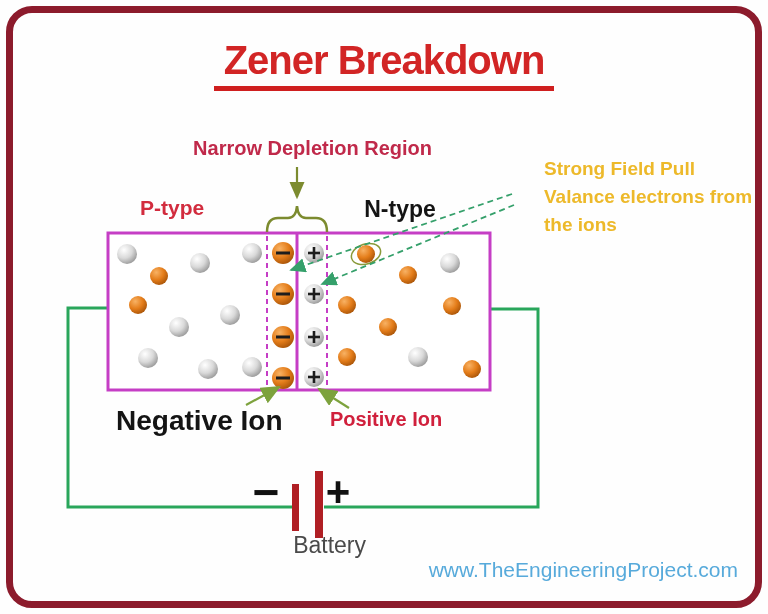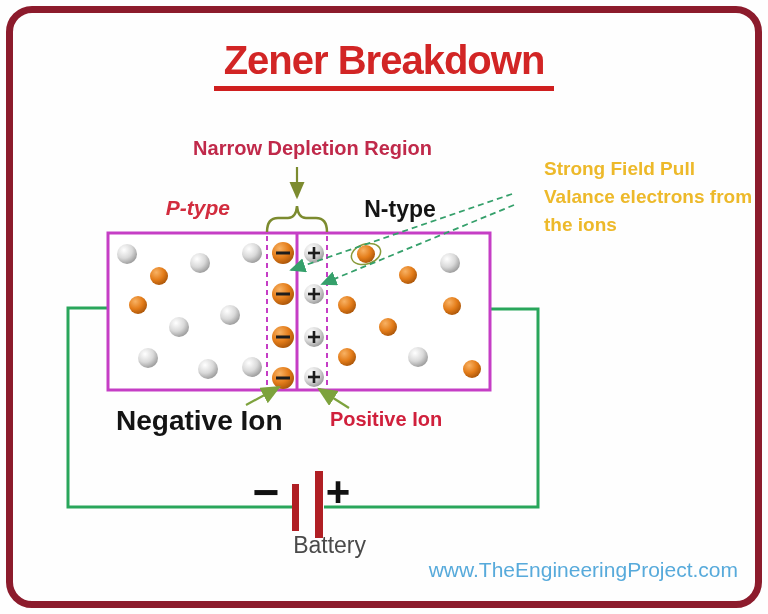--- a/index.html
+++ b/index.html
@@ -14,21 +14,21 @@
   .gfx{position:absolute;left:0;top:0;}
   .title-wrap{position:absolute;left:0;top:38px;width:768px;text-align:center;}
   .title-wrap h1{
     display:inline-block;margin:0;padding:0 10px 3px 10px;
     font-size:40px;font-weight:700;color:#d22525;
     border-bottom:5px solid #cf1f1f;letter-spacing:-1px;
   }
   .lbl{position:absolute;font-weight:700;white-space:nowrap;}
   .depletion-lbl{left:186px;top:137px;width:246px;text-align:right;font-size:20px;color:#c0294a;}
   .strong-lbl{left:520px;top:155px;font-size:19px;line-height:28px;color:#edb92a;text-align:left;margin-left:24px;}
-  .ptype-lbl{left:140px;top:196px;width:90px;text-align:right;font-size:21px;color:#d22c3e;font-style:italic;}
+  .ptype-lbl{left:140px;top:196px;width:90px;text-align:left;font-size:21px;color:#d22c3e;}
   .ntype-lbl{left:358px;top:196px;width:84px;text-align:center;font-size:23px;color:#141414;}
   .neg-lbl{left:116px;top:405px;width:134px;text-align:center;font-size:28px;color:#141414;}
   .pos-lbl{left:326px;top:408px;width:120px;text-align:center;font-size:20px;color:#d0203c;}
   .minus-sym{left:246px;top:469px;width:40px;text-align:center;font-size:46px;line-height:46px;font-weight:700;color:#111;}
   .plus-sym{left:318px;top:471px;width:40px;text-align:center;font-size:42px;line-height:42px;font-weight:700;color:#111;}
   .battery-lbl{left:262px;top:532px;width:104px;text-align:right;font-size:23px;font-weight:400;color:#4a4a4a;}
   .website-lbl{right:30px;top:558px;position:absolute;font-size:21px;font-weight:400;color:#57aadb;white-space:nowrap;}
 </style>
 </head>
 <body>

